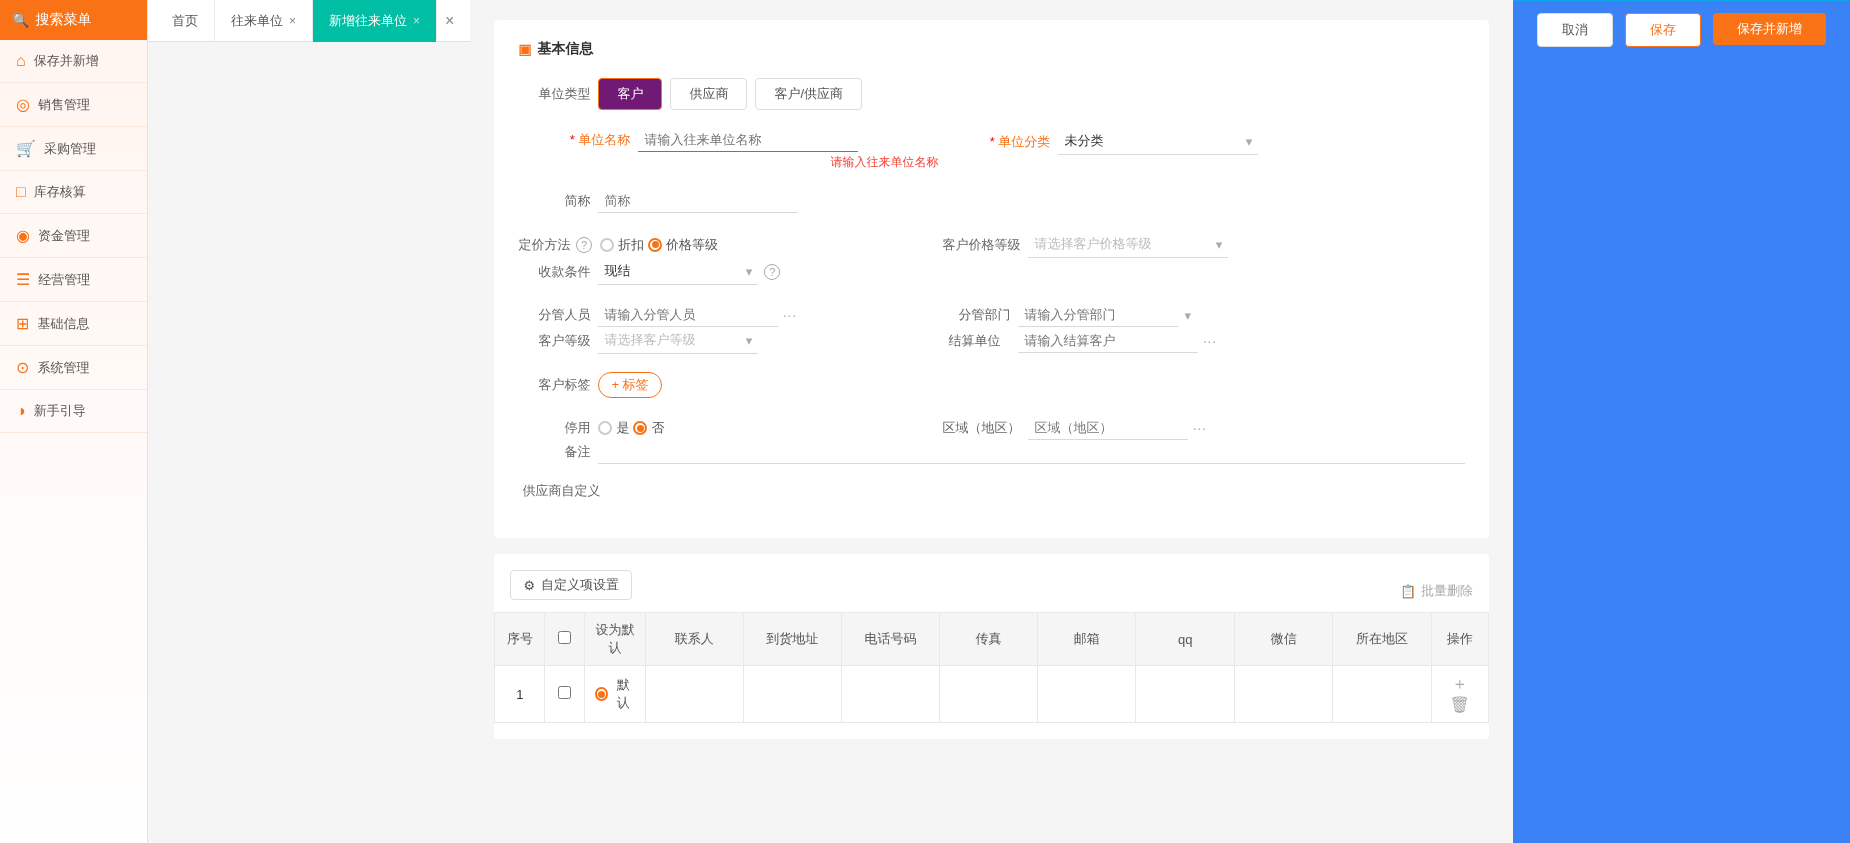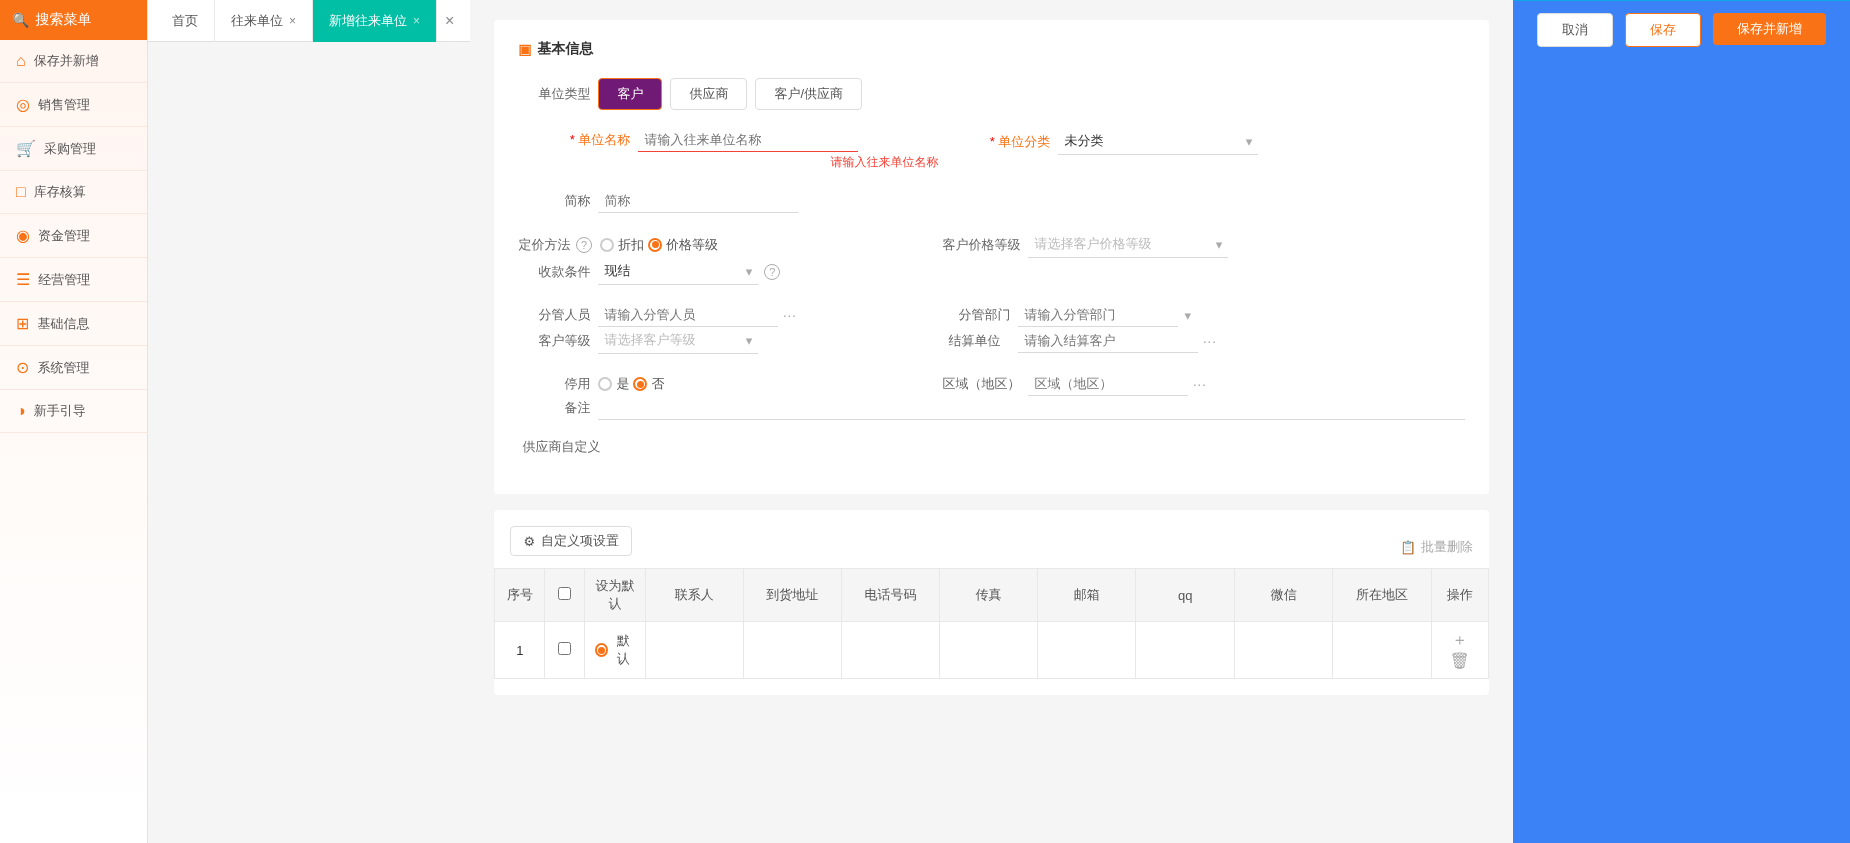--- a/index.html
+++ b/index.html
@@ -537,20 +537,28 @@
 
         <div style="width:40px;"></div>
 
         <div class="form-field" style="max-width:380px;">
           <span class="form-label" style="min-width:80px;text-align:center;">结算单位</span>
           <input class="form-input" type="text" style="max-width: 180px;" placeholder="请输入结算客户">
           <span class="dots-btn">···</span>
         </div>
       </div>
 
+      <div class="form-row">
+        <div class="form-field" style="max-width:380px;">
+          <span class="form-label" style="min-width:80px;">客户标签</span>
+          <button class="tag-btn">
+            <span>+ 标签</span>
+          </button>
+        </div>
+      </div>
 
       <div class="form-row" style="align-items:center;">
 
         <div class="form-field" style="max-width:380px;">
           <span class="form-label" style="min-width:80px;">停用</span>
           <div class="radio-group">
             <label class="radio-item">
               <div class="radio-circle"></div>
               <span>是</span>
             </label>

